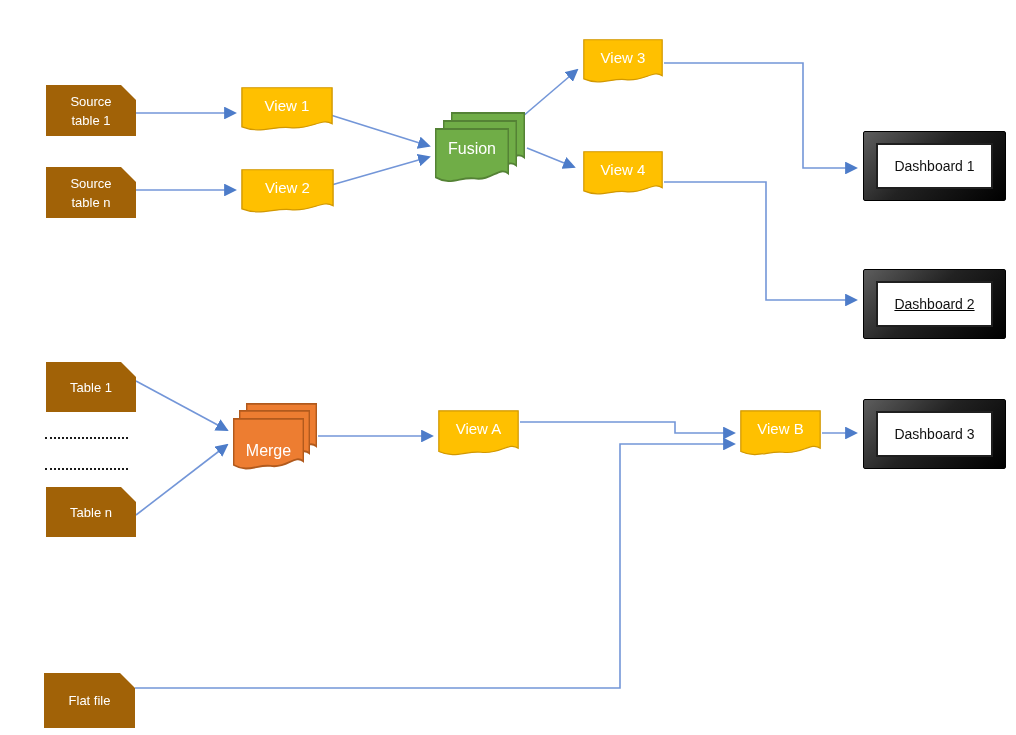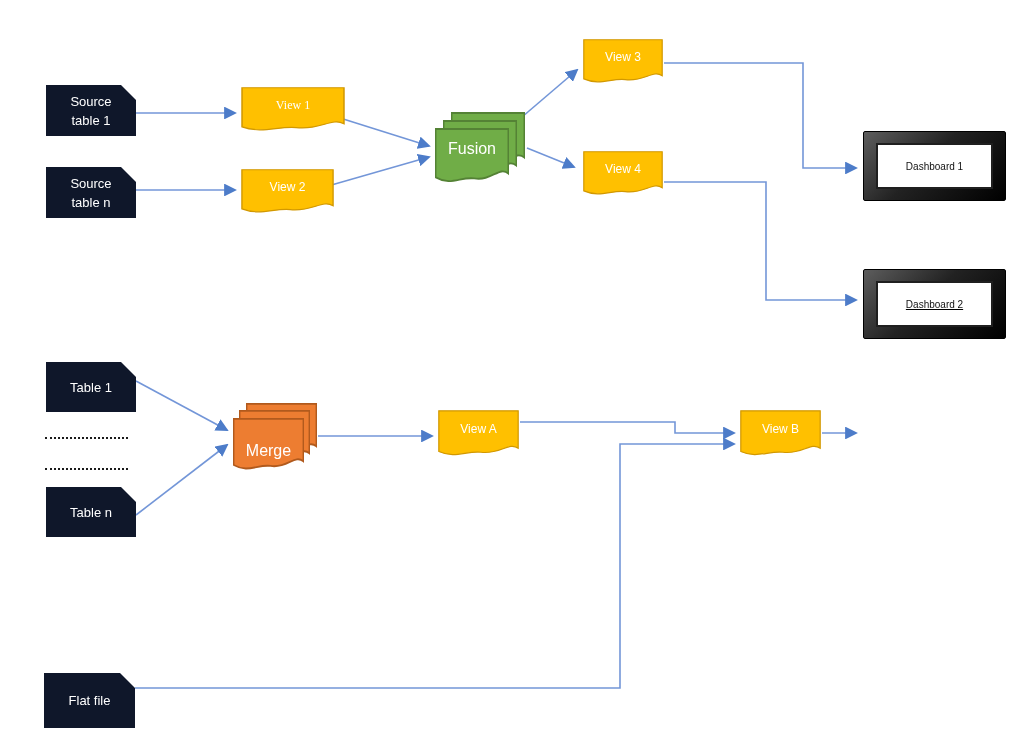--- a/index.html
+++ b/index.html
@@ -6,33 +6,33 @@
   html,body { background:#ffffff; }
   body { font-family:"Liberation Sans", sans-serif; }
   #canvas {
     position:relative; width:1016px; height:735px; background:#ffffff; overflow:hidden;
   }
   
   #connectors { position:absolute; left:0; top:0; width:1016px; height:735px; }
   .conn { fill:none; stroke:#7396d8; stroke-width:1.6; }
   
   .card {
-    position:absolute; background:#0f172a; color:#ffffff;
+    position:absolute; background:#a16207; color:#ffffff;
     clip-path:polygon(0 0, calc(100% - 15px) 0, 100% 15px, 100% 100%, 0 100%);
     display:flex; align-items:center; justify-content:center;
     font-size:13px; text-align:center; white-space:pre-line; line-height:19px;
   }
   
   .doc { position:absolute; }
   .doc svg { position:absolute; left:0; top:0; width:100%; height:100%; }
   .doc .doc-path { fill:#ffc000; stroke:#d29800; stroke-width:1.5; }
   .doc .label {
     position:absolute; left:0; right:0; top:6%; height:60%;
     display:flex; align-items:center; justify-content:center;
-    color:#ffffff; font-size:12px;
+    color:#ffffff; font-size:15px;
   }
   
   .multidoc { position:absolute; }
   .sheet { position:absolute; }
   .sheet svg { position:absolute; left:0; top:0; width:100%; height:100%; }
   .multidoc .label {
     position:absolute; display:flex; align-items:center; justify-content:center;
     color:#ffffff; font-size:16px;
   }
   .multidoc.green .doc-path { fill:#70ad47; stroke:#548235; stroke-width:2; }
@@ -40,21 +40,21 @@
   
   .dashboard {
     position:absolute; width:143px; height:70px;
     background:linear-gradient(135deg,#5d5d5d 0%,#222222 45%,#000000 100%);
     border:1px solid #000000; border-radius:2px;
     display:flex; align-items:center; justify-content:center;
   }
   .dashboard .screen {
     width:117px; height:46px; background:#ffffff; border:2px solid #1f1f1f;
     display:flex; align-items:center; justify-content:center;
-    font-size:10px; color:#111111;
+    font-size:14px; color:#111111;
   }
   
   .dotted { position:absolute; width:83px; border-top:2px dotted #1a1a1a; }
 </style>
 </head>
 <body>
 
 <div id="canvas">
 
   <svg id="connectors" width="1016" height="735" viewBox="0 0 1016 735">
@@ -83,21 +83,21 @@
 table 1</div>
   <div class="card" style="left:46px; top:167px; width:90px; height:51px;">Source
 table n</div>
   <div class="card" style="left:46px; top:362px; width:90px; height:50px;">Table 1</div>
   <div class="card" style="left:46px; top:487px; width:90px; height:50px;">Table n</div>
   <div class="card" style="left:44px; top:657px; width:91px; height:55px;margin-top:16px;">Flat file</div>
 
   <div class="dotted" style="left:45px; top:437px;"></div>
   <div class="dotted" style="left:45px; top:468px;"></div>
 
-  <div class="doc" style="left:241px; top:87px; width:104px; height:50px;font-family:Liberation Serif, serif;">
+  <div class="doc" style="left:241px; top:87px; width:92px; height:50px;">
     <svg viewBox="0 0 100 64" preserveAspectRatio="none">
       <path class="doc-path" d="M1,1 L99,1 L99,47 C87,39 77,55 53,52 C35,50 21,60 1,51 Z"></path>
       </svg>
     <div class="label">View 1</div>
   </div>
   <div class="doc" style="left:241px; top:169px; width:93px; height:50px;">
     <svg viewBox="0 0 100 64" preserveAspectRatio="none">
       <path class="doc-path" d="M1,1 L99,1 L99,47 C87,39 77,55 53,52 C35,50 21,60 1,51 Z"></path>
       </svg>
     <div class="label">View 2</div>
@@ -164,14 +164,17 @@
     </div>
     <div class="label" style="left:0; top:28px; width:71px; height:40px;">Merge</div>
   </div>
 
   <div class="dashboard" style="left:863px; top:131px;">
     <div class="screen">Dashboard 1</div>
   </div>
   <div class="dashboard" style="left:863px; top:269px;text-decoration:underline;">
     <div class="screen">Dashboard 2</div>
   </div>
+  <div class="dashboard" style="left:863px; top:399px;">
+    <div class="screen">Dashboard 3</div>
+  </div>
 
 </div>
 
 </body></html>

